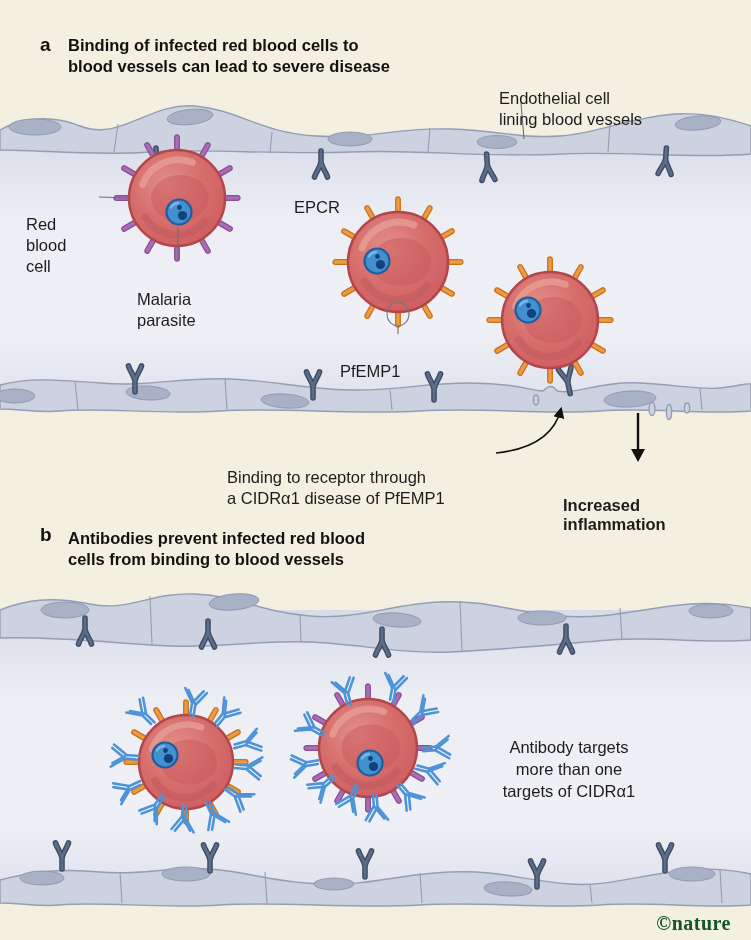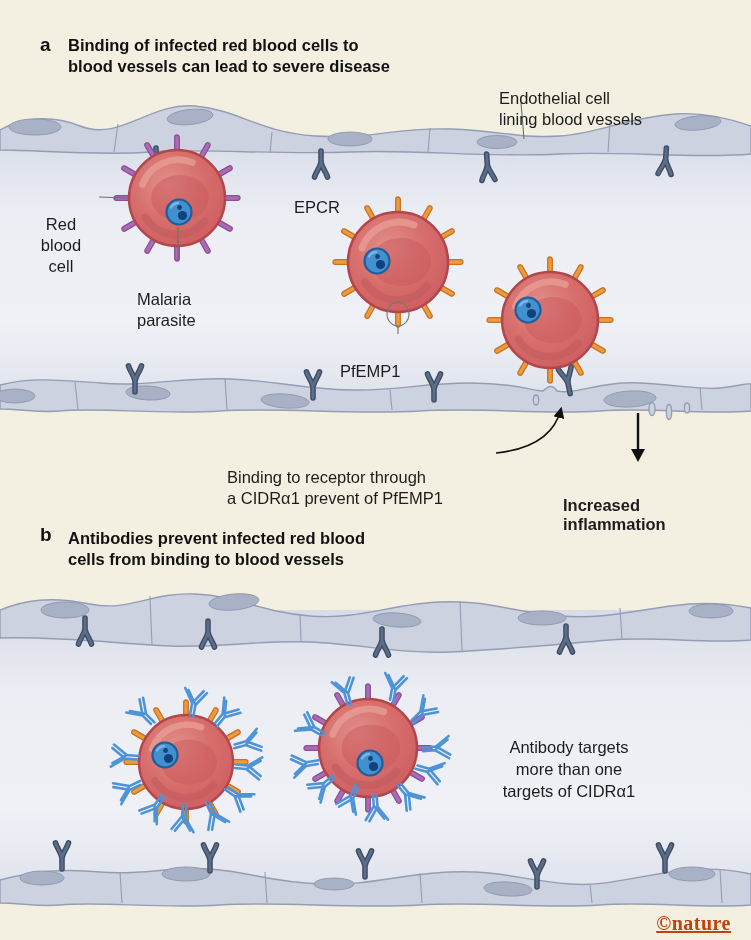--- a/index.html
+++ b/index.html
@@ -2,25 +2,25 @@
 <html><head>
 <meta charset="utf-8">
 <style>
   html,body{margin:0;padding:0;}
   body{width:751px;height:940px;position:relative;background:#f3f0e2;
        font-family:"Liberation Sans",sans-serif;color:#1a1a1a;overflow:hidden;}
   #art{position:absolute;left:0;top:0;}
   .lbl{position:absolute;font-size:16.5px;line-height:21px;color:#1c1c1c;margin-top:27px;}
   .bold{font-weight:bold;}
   .ctr{text-align:left;}
-  .rt{text-align:center;}
+  .rt{text-align:left;}
   .letter{position:absolute;font-size:19px;font-weight:bold;color:#111;}
   .title{position:absolute;font-size:16.5px;font-weight:bold;line-height:21px;color:#111;}
   .credit{position:absolute;font-family:"Liberation Serif",serif;font-weight:bold;
-          font-size:20px;color:#c2410c;letter-spacing:.5px;text-decoration:underline;}
+          font-size:20px;color:#14532d;letter-spacing:.5px;}
   
   .band{fill:#ccd2e0;stroke:#959db4;stroke-width:1.4;stroke-linejoin:round;}
   .nuc{fill:#a9b1c6;stroke:#8d96ae;stroke-width:.9;}
   .seam{stroke:#959db4;stroke-width:1.1;fill:none;}
   .reco{stroke:#3e4e66;stroke-width:5.6;fill:none;stroke-linecap:round;stroke-linejoin:round;}
   .reci{stroke:#5c6d87;stroke-width:2.8;fill:none;stroke-linecap:round;stroke-linejoin:round;}
   .spko{fill:#ee9a40;stroke:#c9731f;stroke-width:1.3;}
   .spkp{fill:#ac6cb5;stroke:#8a4f97;stroke-width:1.3;}
   .abl{stroke:#4d93d8;stroke-width:1.5;fill:none;stroke-linecap:round;stroke-linejoin:round;}
   .leader{stroke:#6e6e6e;stroke-width:1.1;fill:none;}
@@ -299,21 +299,21 @@
 
 <div class="lbl ctr" style="left:137px;top:262px;width:122px;">
   <div>Malaria</div>
   <div>parasite</div>
 </div>
 
 <div class="lbl ctr" style="left:340px;top:334px;width:116px;">PfEMP1</div>
 
 <div class="lbl ctr" style="left:227px;top:440px;width:300px;">
   <div>Binding to receptor through</div>
-  <div>a CIDRα1 prevent of PfEMP1</div>
+  <div>a CIDRα1 disease of PfEMP1</div>
 </div>
 
 <div class="lbl ctr bold" style="left:563px;top:469px;width:155px;line-height:19px;">
   <div>Increased</div>
   <div>inflammation</div>
 </div>
 
 <div class="letter" style="left:40px;top:524px;">b</div>
 <div class="title" style="left:68px;top:528px;width:360px;">
   <div>Antibodies prevent infected red blood</div>

